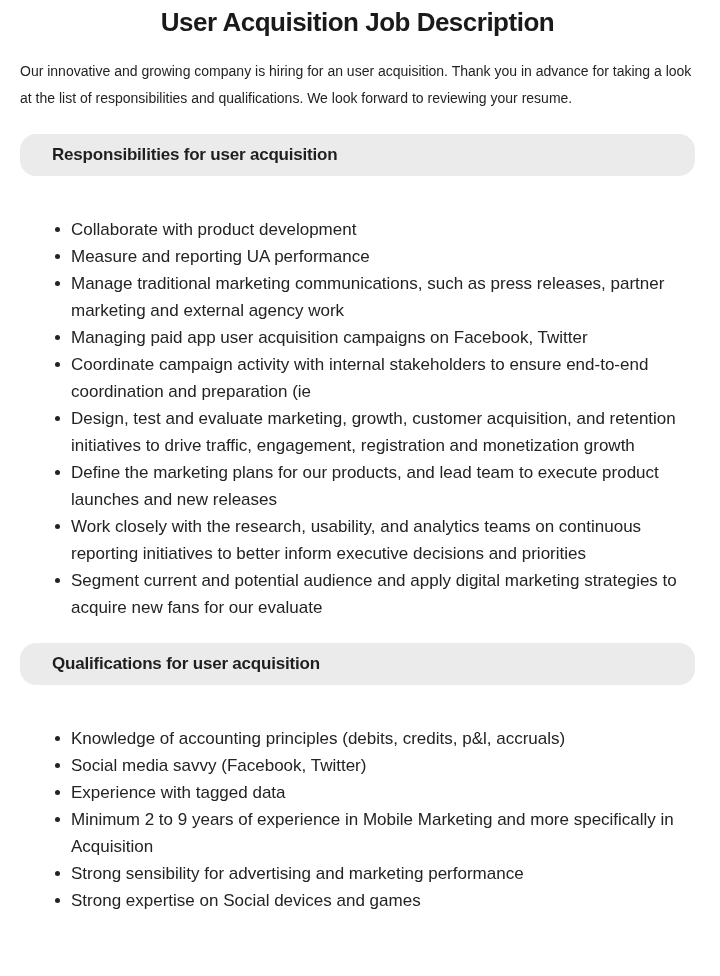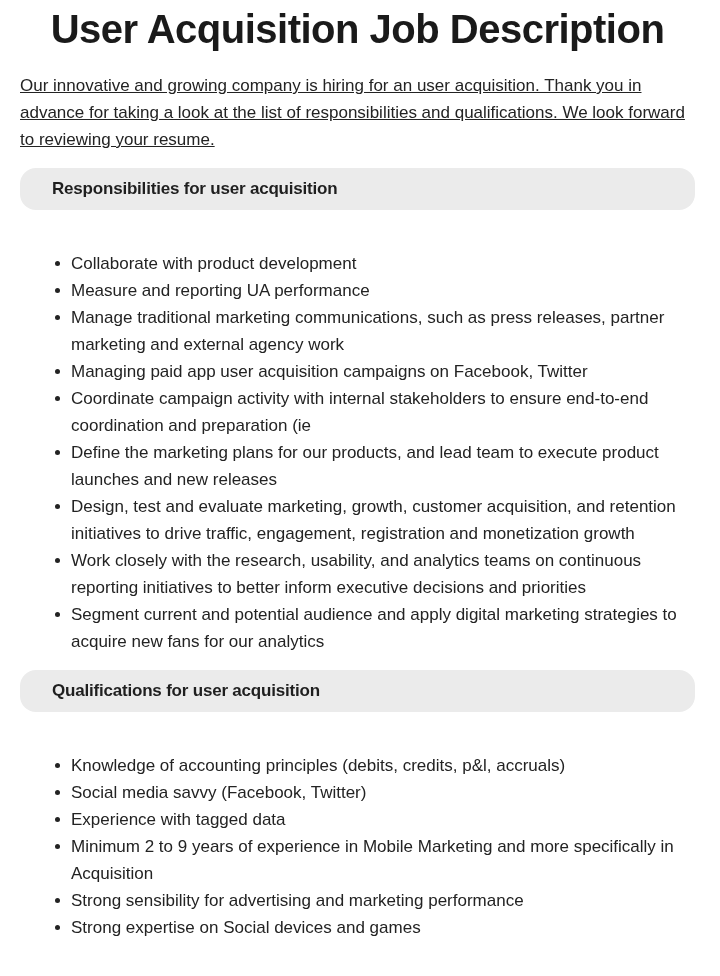--- a/index.html
+++ b/index.html
@@ -11,37 +11,36 @@
     font-family: "Liberation Sans", sans-serif;
     color: #232323;
     overflow: hidden;
   }
   .doc {
     width: 720px;
     height: 976px;
     padding: 0 25px 0 20px;
   }
   .page-title {
-    font-size: 40px;
+    font-size: 26px;
     font-weight: bold;
     letter-spacing: -0.5px;
     text-align: center;
     margin: 0;
     padding-top: 7px;
     color: #1a1a1a;
   }
   .intro {
-    font-size: 17px;
+    font-size: 14px;
     line-height: 27px;
     margin: 20px 0 0 0;
     color: #232323;
-    text-decoration: underline;
   }
   .section-header {
-    margin-top: 15px;
+    margin-top: 22px;
     height: 42px;
     background: #ebebeb;
     display: flex;
     align-items: center;
     padding: 0 32px;
     border-radius: 16px;
   }
   .section-header .heading-text {
     font-size: 17px;
     font-weight: bold;
@@ -81,24 +80,24 @@
   <div class="section-header">
     <span class="heading-text">Responsibilities for user acquisition</span>
   </div>
 
   <ul class="bullet-list">
     <li>Collaborate with product development</li>
     <li>Measure and reporting UA performance</li>
     <li>Manage traditional marketing communications, such as press releases, partner marketing and external agency work</li>
     <li>Managing paid app user acquisition campaigns on Facebook, Twitter</li>
     <li>Coordinate campaign activity with internal stakeholders to ensure end-to-end coordination and preparation (ie</li>
+    <li>Design, test and evaluate marketing, growth, customer acquisition, and retention initiatives to drive traffic, engagement, registration and monetization growth</li>
     <li>Define the marketing plans for our products, and lead team to execute product launches and new releases</li>
-    <li>Design, test and evaluate marketing, growth, customer acquisition, and retention initiatives to drive traffic, engagement, registration and monetization growth</li>
     <li>Work closely with the research, usability, and analytics teams on continuous reporting initiatives to better inform executive decisions and priorities</li>
-    <li>Segment current and potential audience and apply digital marketing strategies to acquire new fans for our analytics</li>
+    <li>Segment current and potential audience and apply digital marketing strategies to acquire new fans for our evaluate</li>
   </ul>
 
   <div class="section-header">
     <span class="heading-text">Qualifications for user acquisition</span>
   </div>
 
   <ul class="bullet-list">
     <li>Knowledge of accounting principles (debits, credits, p&amp;l, accruals)</li>
     <li>Social media savvy (Facebook, Twitter)</li>
     <li>Experience with tagged data</li>

